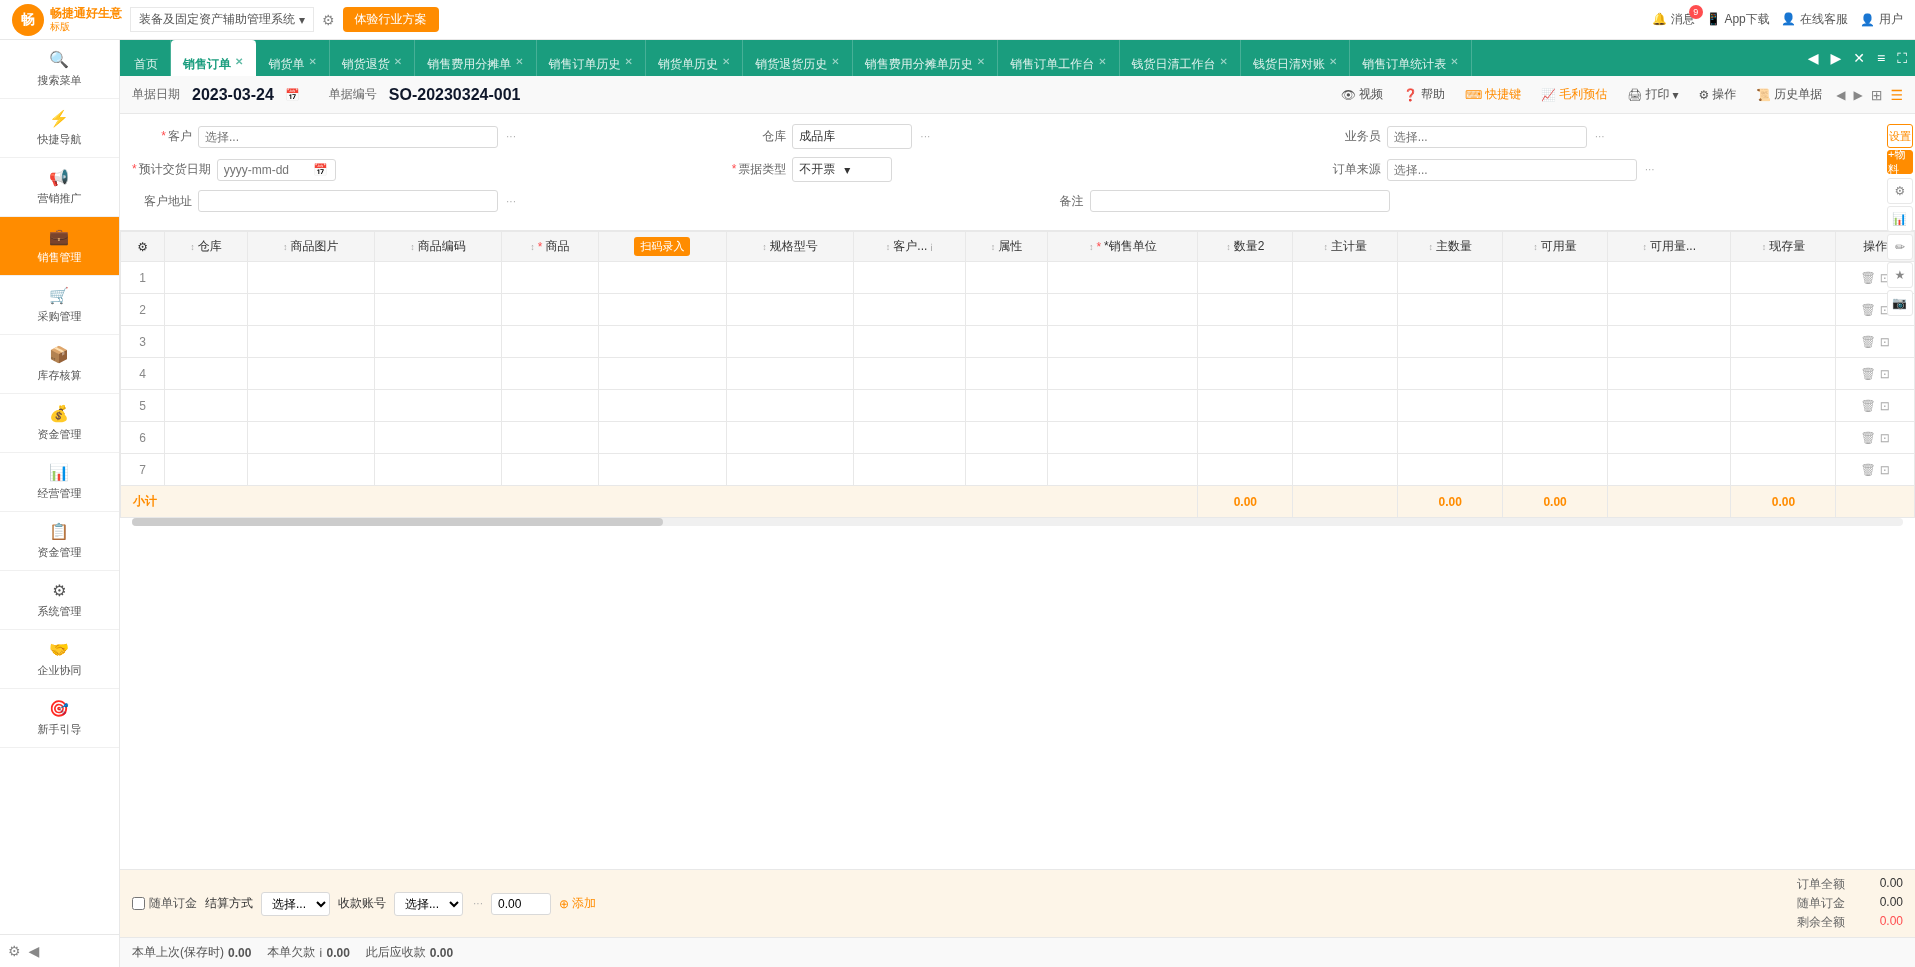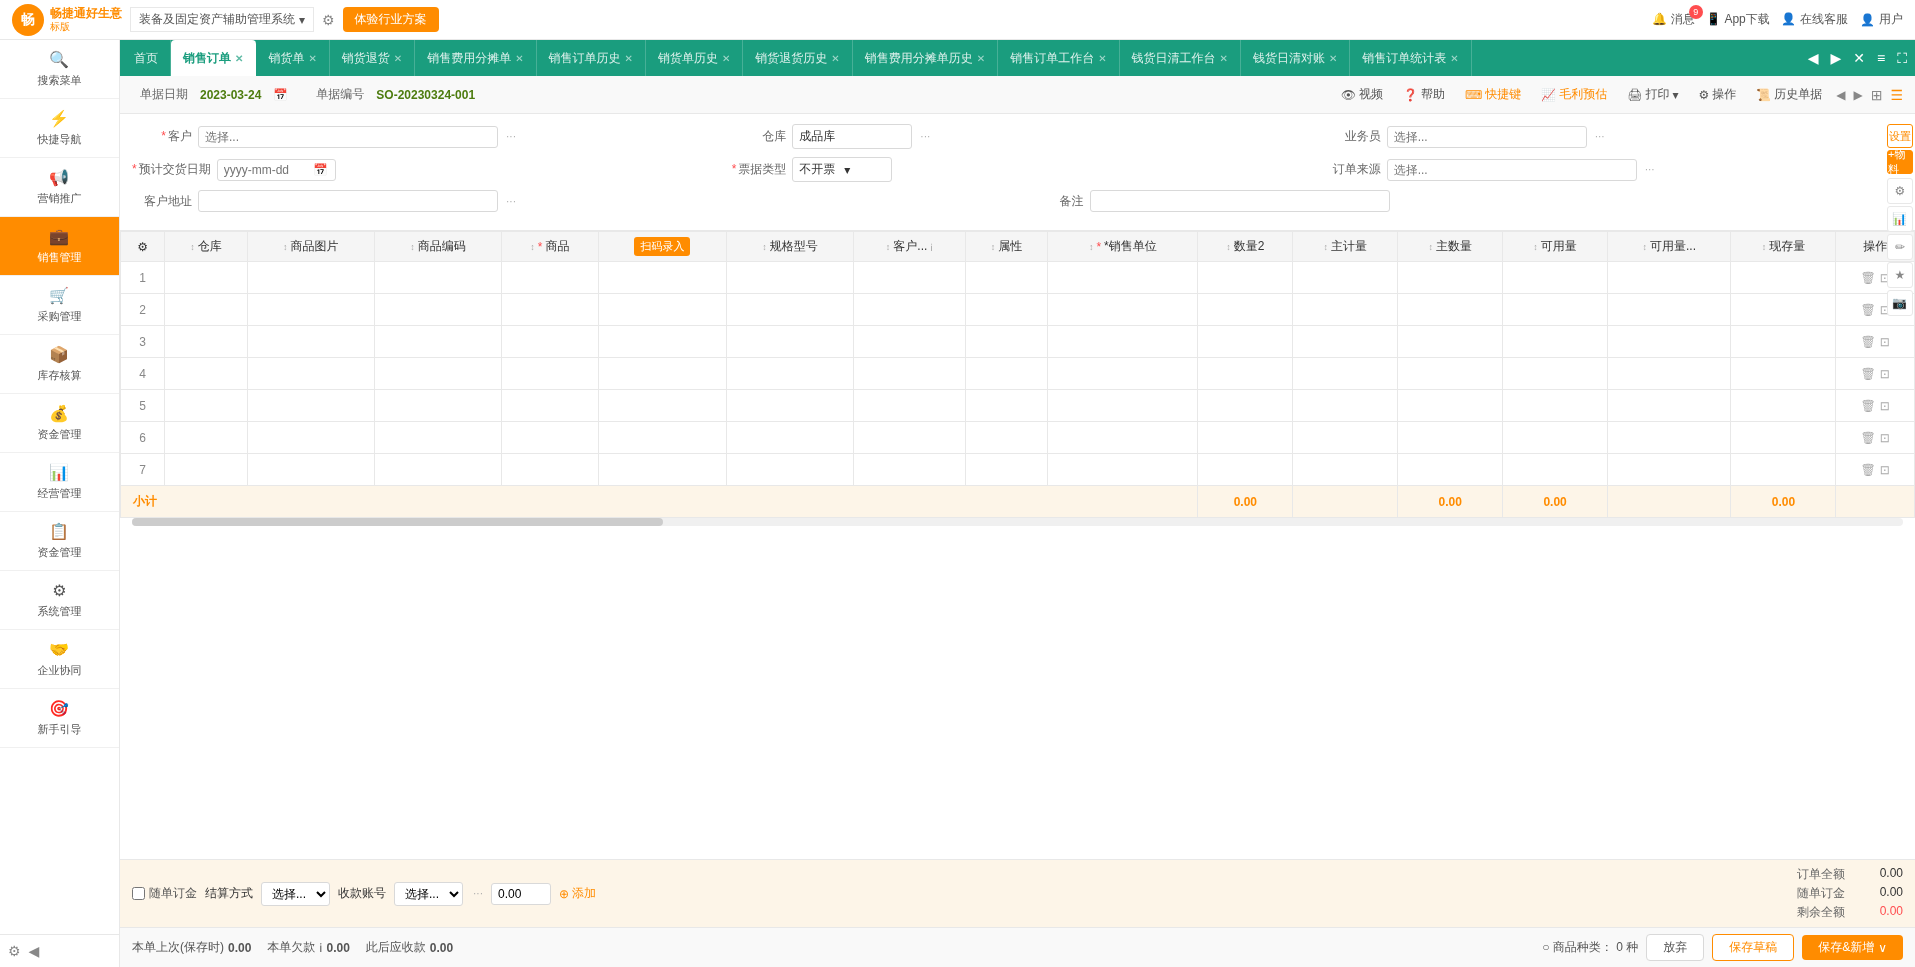--- a/index.html
+++ b/index.html
@@ -27,32 +27,32 @@
     .sidebar-icon { font-size: 16px; }
     .sidebar-bottom { margin-top: auto; display: flex; align-items: center; padding: 8px; border-top: 1px solid #e8e8e8; gap: 8px; }
     .sidebar-footer-icon { font-size: 14px; color: #888; cursor: pointer; }
 
     
     .main { flex: 1; display: flex; flex-direction: column; overflow: hidden; }
 
     
     .tab-bar { height: 36px; background: #1a9d7e; display: flex; align-items: center; overflow-x: auto; white-space: nowrap; padding: 0 2px; }
     .tab-bar::-webkit-scrollbar { height: 3px; }
-    .tab { display: inline-flex; align-items: center; gap: 4px; padding: 0 12px; height: 36px; color: rgba(255,255,255,0.85); font-size: 12px; cursor: pointer; border-right: 1px solid rgba(255,255,255,0.2); }
+    .tab { display: inline-flex; align-items: flex-start; gap: 4px; padding: 16px 12px; height: 36px; color: rgba(255,255,255,0.85); font-size: 12px; cursor: pointer; border-right: 1px solid rgba(255,255,255,0.2); }
     .tab.active { background: #fff; color: #1a9d7e; font-weight: bold; border-radius: 4px 4px 0 0; }
     .tab-close { font-size: 10px; opacity: 0.7; }
     .tab-nav-btn { color: #fff; padding: 0 6px; cursor: pointer; font-size: 14px; }
 
     
     .content { flex: 1; background: #fff; overflow: hidden; display: flex; flex-direction: column; }
 
     
     .form-header { padding: 8px 12px; display: flex; align-items: center; gap: 12px; background: #f9f9f9; border-bottom: 1px solid #e8e8e8; }
-    .form-header-label { color: #666; font-size: 12px; margin-left: 8px; }
-    .form-header-value { color: #4d7c0f; font-size: 12px; font-weight: bold; }
+    .form-header-label { color: #666; font-size: 12px; }
+    .form-header-value { color: #0f172a; font-size: 16px; font-weight: bold; }
     .form-header-actions { margin-left: auto; display: flex; align-items: center; gap: 8px; font-size: 12px; color: #555; }
     .header-action-btn { display: flex; align-items: center; gap: 3px; cursor: pointer; color: #555; padding: 2px 6px; border-radius: 3px; }
     .header-action-orange { color: #ff8c00; }
 
     
     .form-body { padding: 10px 12px; border-bottom: 1px solid #e8e8e8; }
     .form-row { display: flex; align-items: center; margin-bottom: 8px; gap: 12px; }
     .form-field { display: flex; align-items: center; gap: 6px; flex: 1; }
     .form-field-label { color: #666; font-size: 12px; white-space: nowrap; min-width: 60px; text-align: right; }
     .required-star { color: #ff4d4f; margin-right: 2px; }
@@ -692,29 +692,16 @@
         </div>
         <div class="status-item">
           <span>本单欠款</span>
           <span>ℹ</span>
           <span style="font-weight:bold;">0.00</span>
         </div>
         <div class="status-item">
           <span>此后应收款</span>
           <span style="font-weight:bold;">0.00</span>
         </div>
-        <div class="status-actions">
-          <span>
-            <span>○</span>
-            <span>商品种类：</span>
-            <span>0 种</span>
-          </span>
-          <button class="btn-discard">放弃</button>
-          <button class="btn-save-draft">保存草稿</button>
-          <button class="btn-save-new">
-            <span>保存&amp;新增</span>
-            <span>∨</span>
-          </button>
-        </div>
       </div>
     </div>
   </div>
 </div>
 
 </body></html>

